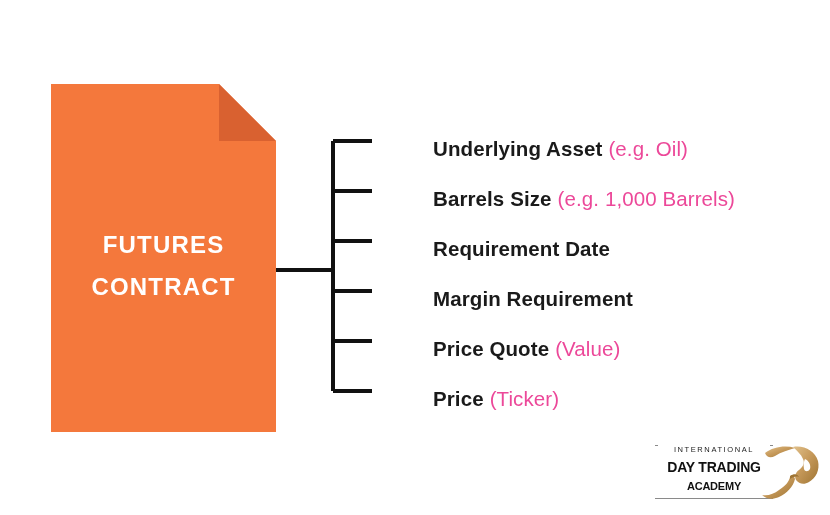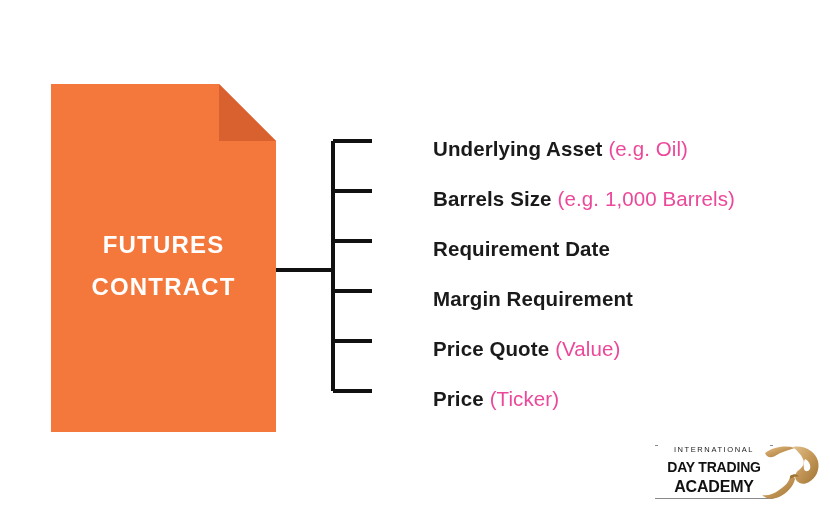--- a/index.html
+++ b/index.html
@@ -131,21 +131,21 @@
     font-weight: bold;
     font-size: 14px;
     letter-spacing: -0.2px;
     color: #111111;
     line-height: 19px;
     margin-top: 1px;
   }
   .logo-sub {
     font-family: "Liberation Sans", sans-serif;
     font-weight: bold;
-    font-size: 16px;
+    font-size: 11px;
     letter-spacing: -0.2px;
     color: #111111;
     line-height: 19px;
   }
   .logo-bottom-rule {
     height: 1px;
     background: #8a8a8a;
     margin-top: 2px;
     width: 100%;
   }

